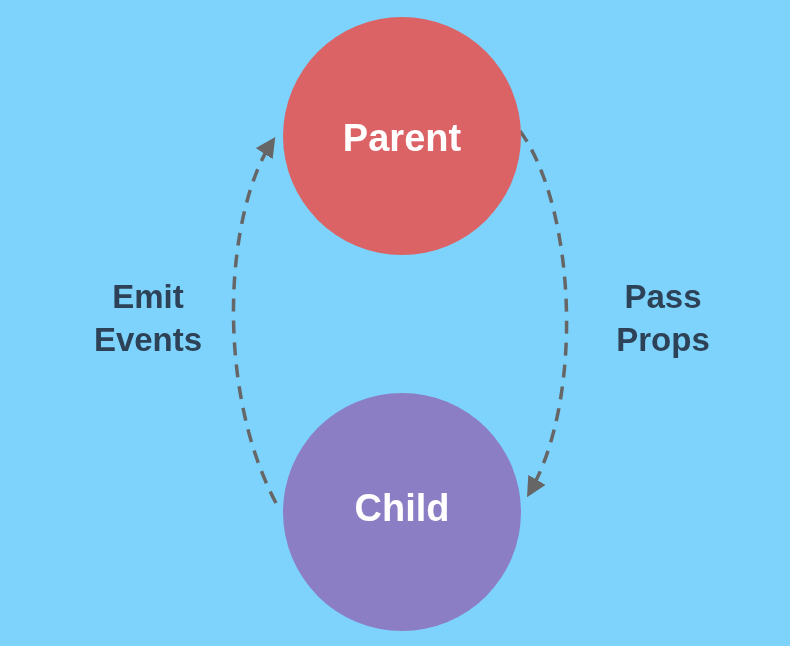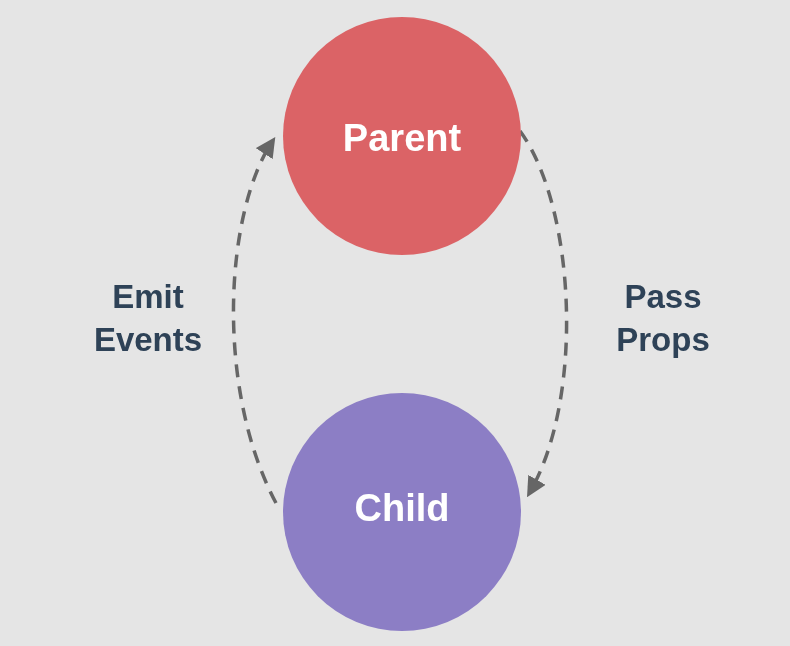--- a/index.html
+++ b/index.html
@@ -4,21 +4,21 @@
 <style>
   html, body {
     margin: 0;
     padding: 0;
     background: #ffffff;
   }
   .canvas {
     position: relative;
     width: 790px;
     height: 646px;
-    background: #e5e5e5;
+    background: #7dd3fc;
     overflow: hidden;
     font-family: "Liberation Sans", sans-serif;
   }
   svg.diagram {
     position: absolute;
     left: 0;
     top: 0;
   }
   .node-label {
     fill: #ffffff;

